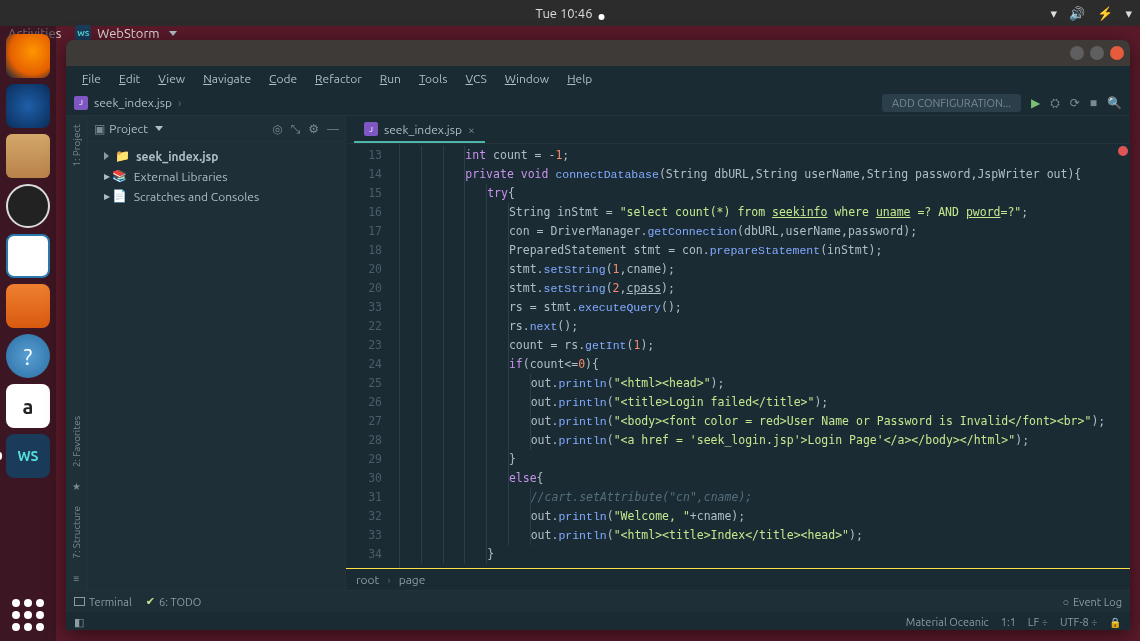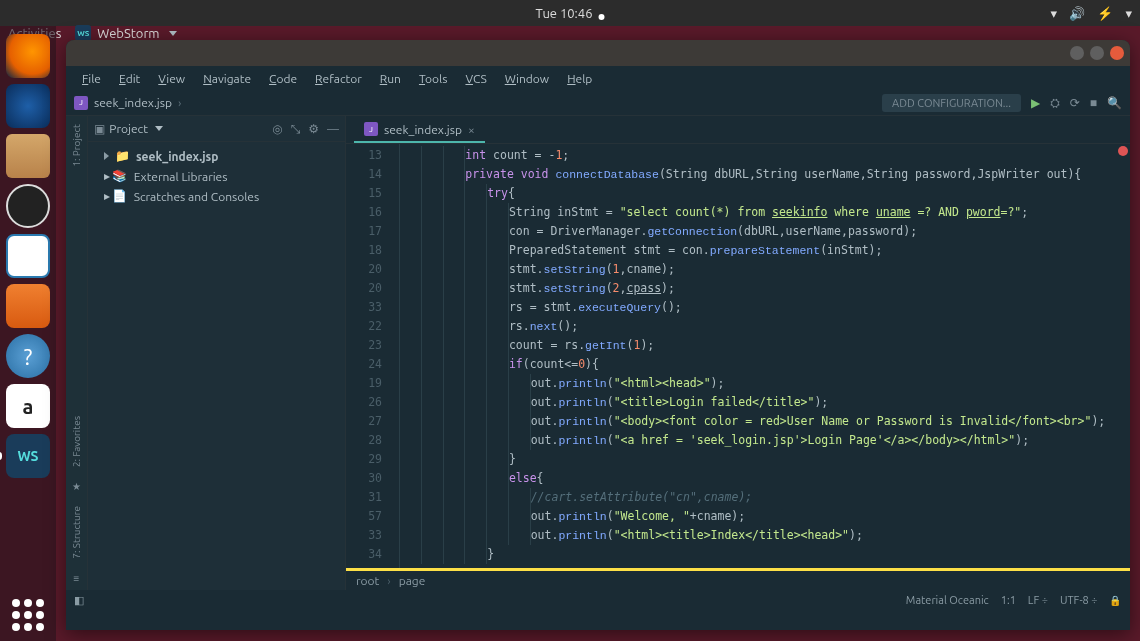--- a/index.html
+++ b/index.html
@@ -72,21 +72,21 @@
 .code { flex: 1; padding: 2px 0 0 0; white-space: pre; color: #b0bec5; }
 .indent-guide { border-left: 1px solid #2a3f48; display: inline-block; height: 19px; vertical-align: top; }
 .kw { color: #c792ea; }
 .str { color: #c3e88d; }
 .num { color: #f78c6c; }
 .fn { color: #82aaff; font-family: Liberation Mono, monospace; }
 .cmt { color: #546e7a; font-style: italic; }
 .underline { text-decoration: underline; }
 .err-stripe { position: absolute; right: 2px; top: 2px; width: 10px; height: 10px; background: #d55; border-radius: 50%; }
 
-.breadcrumb-bottom { height: 22px; border-top: 3px solid #fde047; display: flex; align-items: center; gap: 8px; padding: 0 10px; font-size: 12px; color: #8a9ba4; }
+.breadcrumb-bottom { height: 22px; border-top: 1px solid #fde047; display: flex; align-items: center; gap: 8px; padding: 0 10px; font-size: 12px; color: #8a9ba4; }
 .bc-sep { color: #4a5e68; }
 
 .bottombar { height: 22px; background: #1e2f38; border-top: 1px solid #263238; display: flex; align-items: center; justify-content: space-between; padding: 0 8px; font-size: 11px; color: #8a9ba4; }
 .bb-left { display: flex; gap: 14px; align-items: center; }
 .bb-item { display: flex; align-items: center; gap: 4px; cursor: pointer; }
 .term-icon { width: 11px; height: 9px; border: 1px solid #8a9ba4; display: inline-block; }
 .todo-icon { color: #c3e88d; }
 
 .statusbar { height: 20px; background: #1a2b34; display: flex; align-items: center; justify-content: space-between; padding: 0 8px; font-size: 11px; color: #8a9ba4; }
 .sb-left { display: flex; gap: 6px; align-items: center; }
@@ -240,43 +240,56 @@
             <div>15</div>
             <div>16</div>
             <div>17</div>
             <div>18</div>
             <div>20</div>
             <div>20</div>
             <div>33</div>
             <div>22</div>
             <div>23</div>
             <div>24</div>
-            <div>19</div>
+            <div>25</div>
             <div>26</div>
             <div>27</div>
             <div>28</div>
             <div>29</div>
             <div>30</div>
             <div>31</div>
-            <div>57</div>
+            <div>32</div>
             <div>33</div>
             <div>34</div>
           </div>
         <div class="fold-gutter"></div>
         <div class="code" id="code"><div>   <span class="indent-guide"></span>   <span class="indent-guide"></span>   <span class="indent-guide"></span><span class="kw">int</span> count = -<span class="num">1</span>;</div><div>   <span class="indent-guide"></span>   <span class="indent-guide"></span>   <span class="indent-guide"></span><span class="kw">private</span> <span class="kw">void</span> <span class="fn">connectDatabase</span>(String dbURL,String userName,String password,JspWriter out){</div><div>   <span class="indent-guide"></span>   <span class="indent-guide"></span>   <span class="indent-guide"></span>   <span class="indent-guide"></span><span class="kw">try</span>{</div><div>   <span class="indent-guide"></span>   <span class="indent-guide"></span>   <span class="indent-guide"></span>   <span class="indent-guide"></span>   <span class="indent-guide"></span>String inStmt = <span class="str">"select count(*) from <span class="underline">seekinfo</span> where <span class="underline">uname</span> =? AND <span class="underline">pword</span>=?"</span>;</div><div>   <span class="indent-guide"></span>   <span class="indent-guide"></span>   <span class="indent-guide"></span>   <span class="indent-guide"></span>   <span class="indent-guide"></span>con = DriverManager.<span class="fn">getConnection</span>(dbURL,userName,password);</div><div>   <span class="indent-guide"></span>   <span class="indent-guide"></span>   <span class="indent-guide"></span>   <span class="indent-guide"></span>   <span class="indent-guide"></span>PreparedStatement stmt = con.<span class="fn">prepareStatement</span>(inStmt);</div><div>   <span class="indent-guide"></span>   <span class="indent-guide"></span>   <span class="indent-guide"></span>   <span class="indent-guide"></span>   <span class="indent-guide"></span>stmt.<span class="fn">setString</span>(<span class="num">1</span>,cname);</div><div>   <span class="indent-guide"></span>   <span class="indent-guide"></span>   <span class="indent-guide"></span>   <span class="indent-guide"></span>   <span class="indent-guide"></span>stmt.<span class="fn">setString</span>(<span class="num">2</span>,<span class="underline">cpass</span>);</div><div>   <span class="indent-guide"></span>   <span class="indent-guide"></span>   <span class="indent-guide"></span>   <span class="indent-guide"></span>   <span class="indent-guide"></span>rs = stmt.<span class="fn">executeQuery</span>();</div><div>   <span class="indent-guide"></span>   <span class="indent-guide"></span>   <span class="indent-guide"></span>   <span class="indent-guide"></span>   <span class="indent-guide"></span>rs.<span class="fn">next</span>();</div><div>   <span class="indent-guide"></span>   <span class="indent-guide"></span>   <span class="indent-guide"></span>   <span class="indent-guide"></span>   <span class="indent-guide"></span>count = rs.<span class="fn">getInt</span>(<span class="num">1</span>);</div><div>   <span class="indent-guide"></span>   <span class="indent-guide"></span>   <span class="indent-guide"></span>   <span class="indent-guide"></span>   <span class="indent-guide"></span><span class="kw">if</span>(count&lt;=<span class="num">0</span>){</div><div>   <span class="indent-guide"></span>   <span class="indent-guide"></span>   <span class="indent-guide"></span>   <span class="indent-guide"></span>   <span class="indent-guide"></span>   <span class="indent-guide"></span>out.<span class="fn">println</span>(<span class="str">"&lt;html&gt;&lt;head&gt;"</span>);</div><div>   <span class="indent-guide"></span>   <span class="indent-guide"></span>   <span class="indent-guide"></span>   <span class="indent-guide"></span>   <span class="indent-guide"></span>   <span class="indent-guide"></span>out.<span class="fn">println</span>(<span class="str">"&lt;title&gt;Login failed&lt;/title&gt;"</span>);</div><div>   <span class="indent-guide"></span>   <span class="indent-guide"></span>   <span class="indent-guide"></span>   <span class="indent-guide"></span>   <span class="indent-guide"></span>   <span class="indent-guide"></span>out.<span class="fn">println</span>(<span class="str">"&lt;body&gt;&lt;font color = red&gt;User Name or Password is Invalid&lt;/font&gt;&lt;br&gt;"</span>);</div><div>   <span class="indent-guide"></span>   <span class="indent-guide"></span>   <span class="indent-guide"></span>   <span class="indent-guide"></span>   <span class="indent-guide"></span>   <span class="indent-guide"></span>out.<span class="fn">println</span>(<span class="str">"&lt;a href = 'seek_login.jsp'&gt;Login Page'&lt;/a&gt;&lt;/body&gt;&lt;/html&gt;"</span>);</div><div>   <span class="indent-guide"></span>   <span class="indent-guide"></span>   <span class="indent-guide"></span>   <span class="indent-guide"></span>   <span class="indent-guide"></span>}</div><div>   <span class="indent-guide"></span>   <span class="indent-guide"></span>   <span class="indent-guide"></span>   <span class="indent-guide"></span>   <span class="indent-guide"></span><span class="kw">else</span>{</div><div>   <span class="indent-guide"></span>   <span class="indent-guide"></span>   <span class="indent-guide"></span>   <span class="indent-guide"></span>   <span class="indent-guide"></span>   <span class="indent-guide"></span><span class="cmt">//cart.setAttribute("cn",cname);</span></div><div>   <span class="indent-guide"></span>   <span class="indent-guide"></span>   <span class="indent-guide"></span>   <span class="indent-guide"></span>   <span class="indent-guide"></span>   <span class="indent-guide"></span>out.<span class="fn">println</span>(<span class="str">"Welcome, "</span>+cname);</div><div>   <span class="indent-guide"></span>   <span class="indent-guide"></span>   <span class="indent-guide"></span>   <span class="indent-guide"></span>   <span class="indent-guide"></span>   <span class="indent-guide"></span>out.<span class="fn">println</span>(<span class="str">"&lt;html&gt;&lt;title&gt;Index&lt;/title&gt;&lt;head&gt;"</span>);</div><div>   <span class="indent-guide"></span>   <span class="indent-guide"></span>   <span class="indent-guide"></span>   <span class="indent-guide"></span>}</div></div>
         <div class="err-stripe"></div>
       </div>
       <div class="breadcrumb-bottom" id="bcbottom">
           <span>root</span> 
           <span class="bc-sep">›</span> 
           <span>page</span>
         </div>
     </div>
   </div>
 
+  <div class="bottombar">
+    <div class="bb-left">
+      <span class="bb-item">
+          <span class="term-icon"></span>
+          <span>Terminal</span>
+        </span>
+      <span class="bb-item">
+          <span class="todo-icon">✔</span>
+          <span>6: TODO</span>
+        </span>
+    </div>
+    <div class="bb-item">○ <span>Event Log</span></div>
+  </div>
 
   <div class="statusbar">
     <div class="sb-left">
       <span>◧</span>
     </div>
     <div class="sb-right">
       <span>Material Oceanic</span>
       <span>1:1</span>
       <span><span>LF</span> ÷</span>
       <span><span>UTF-8</span> ÷</span>

